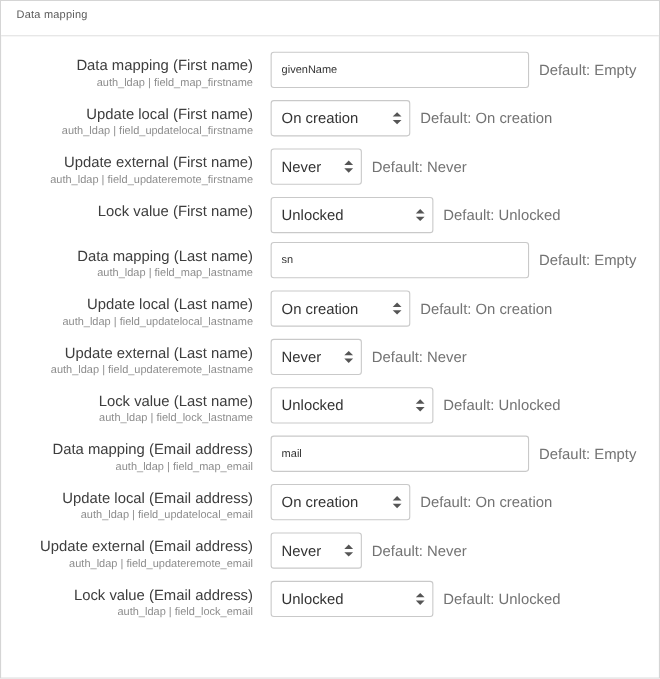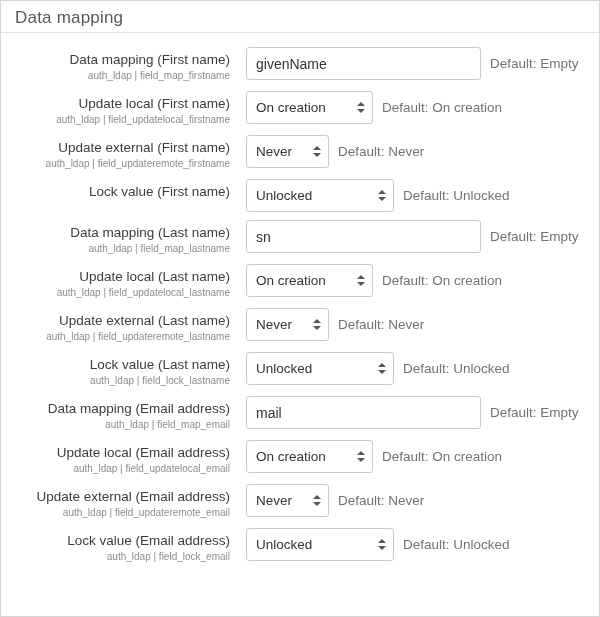--- a/index.html
+++ b/index.html
@@ -19,21 +19,21 @@
     width: 600px;
     height: 617px;
     border: 1px solid #d5d5d5;
     background: #ffffff;
     position: relative;
   }
   .panel-header {
     box-sizing: border-box;
     height: 32px;
     padding: 7px 0 0 14px;
-    font-size: 17px;
+    font-size: 10px;
     color: #5a5a5a;
     border-bottom: 1px solid #e2e2e2;
     background: #ffffff;
     letter-spacing: 0.2px;
   }
   .form-body {
     box-sizing: border-box;
     padding: 14px 12px 0 0;
   }
   .row {
@@ -65,21 +65,21 @@
     display: flex;
     align-items: center;
   }
   input.text-input {
     box-sizing: border-box;
     height: 33px;
     width: 235px;
     border: 1px solid #c9c9c9;
     border-radius: 3px;
     padding: 0 9px;
-    font-size: 14px;
+    font-size: 10px;
     color: #333333;
     font-family: "Liberation Sans", sans-serif;
     background: #ffffff;
     outline: none;
   }
   .select-wrap {
     position: relative;
     display: inline-block;
   }
   select.select-input {

